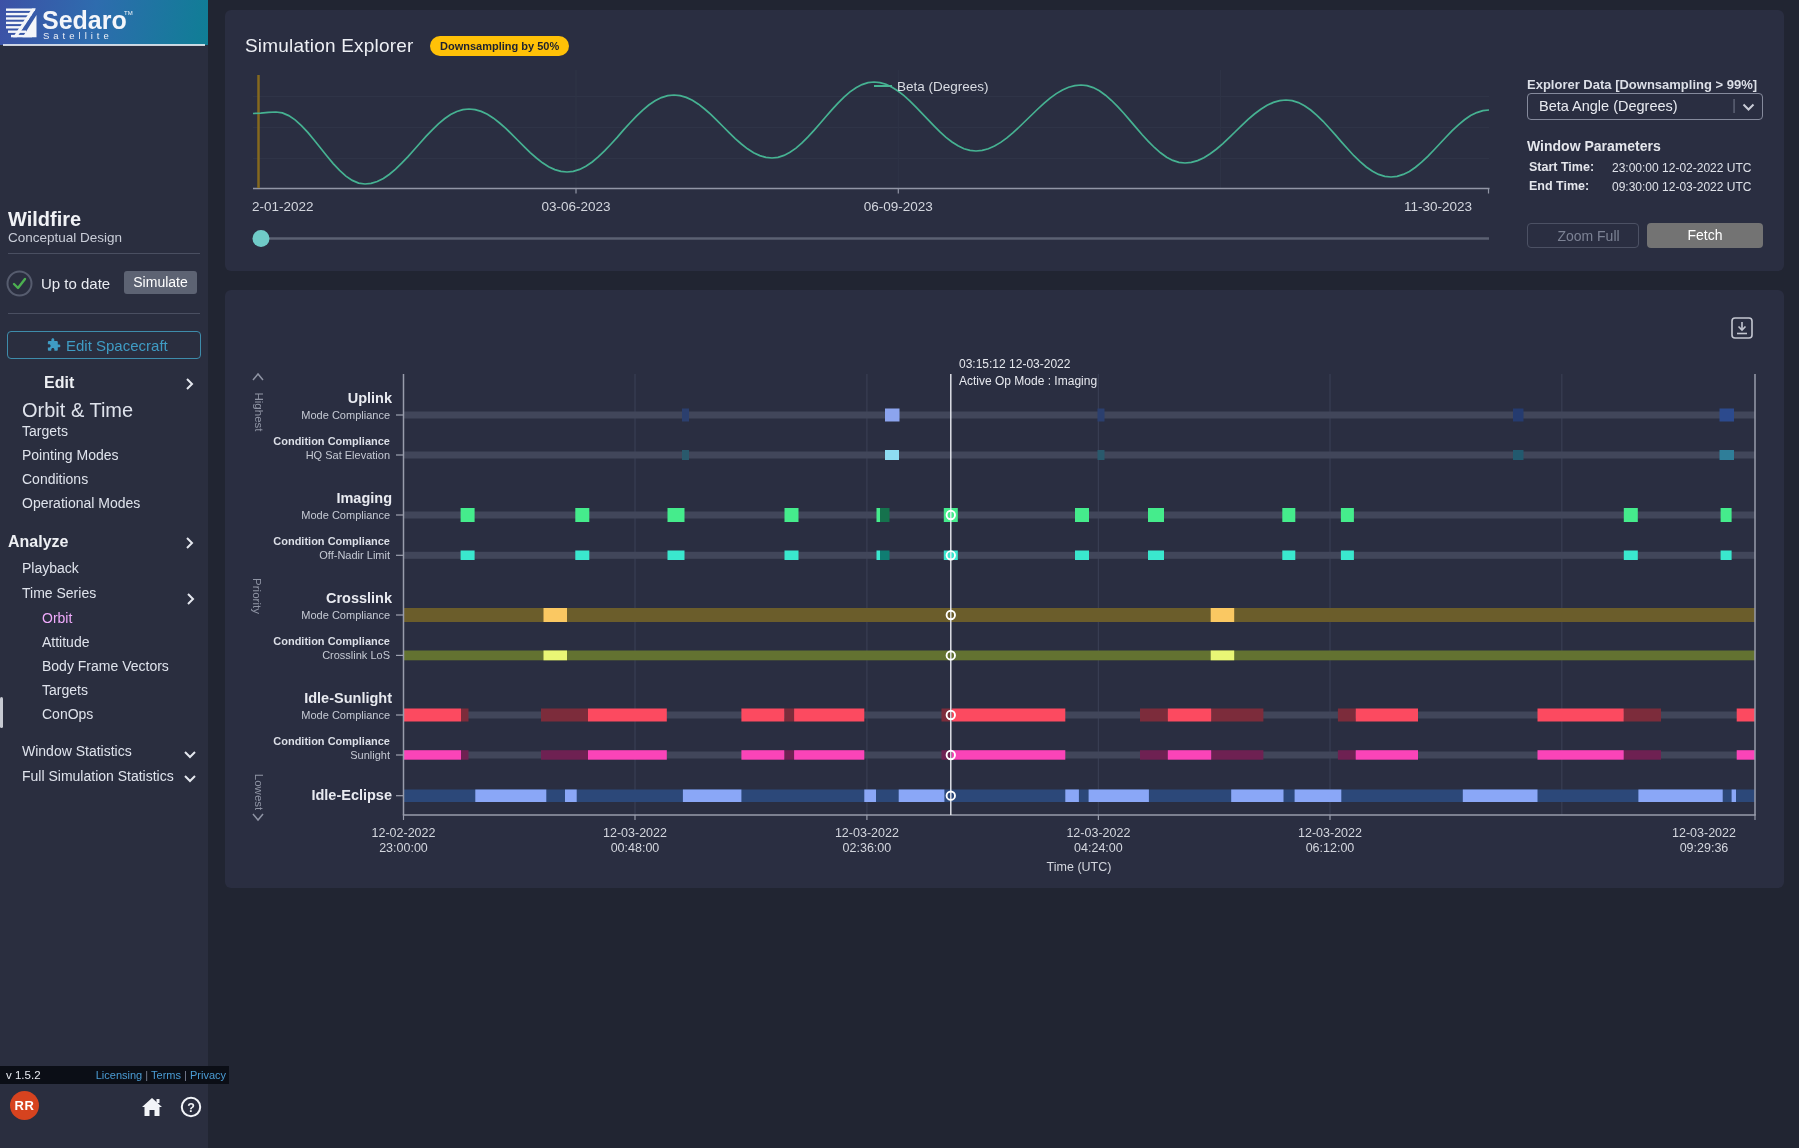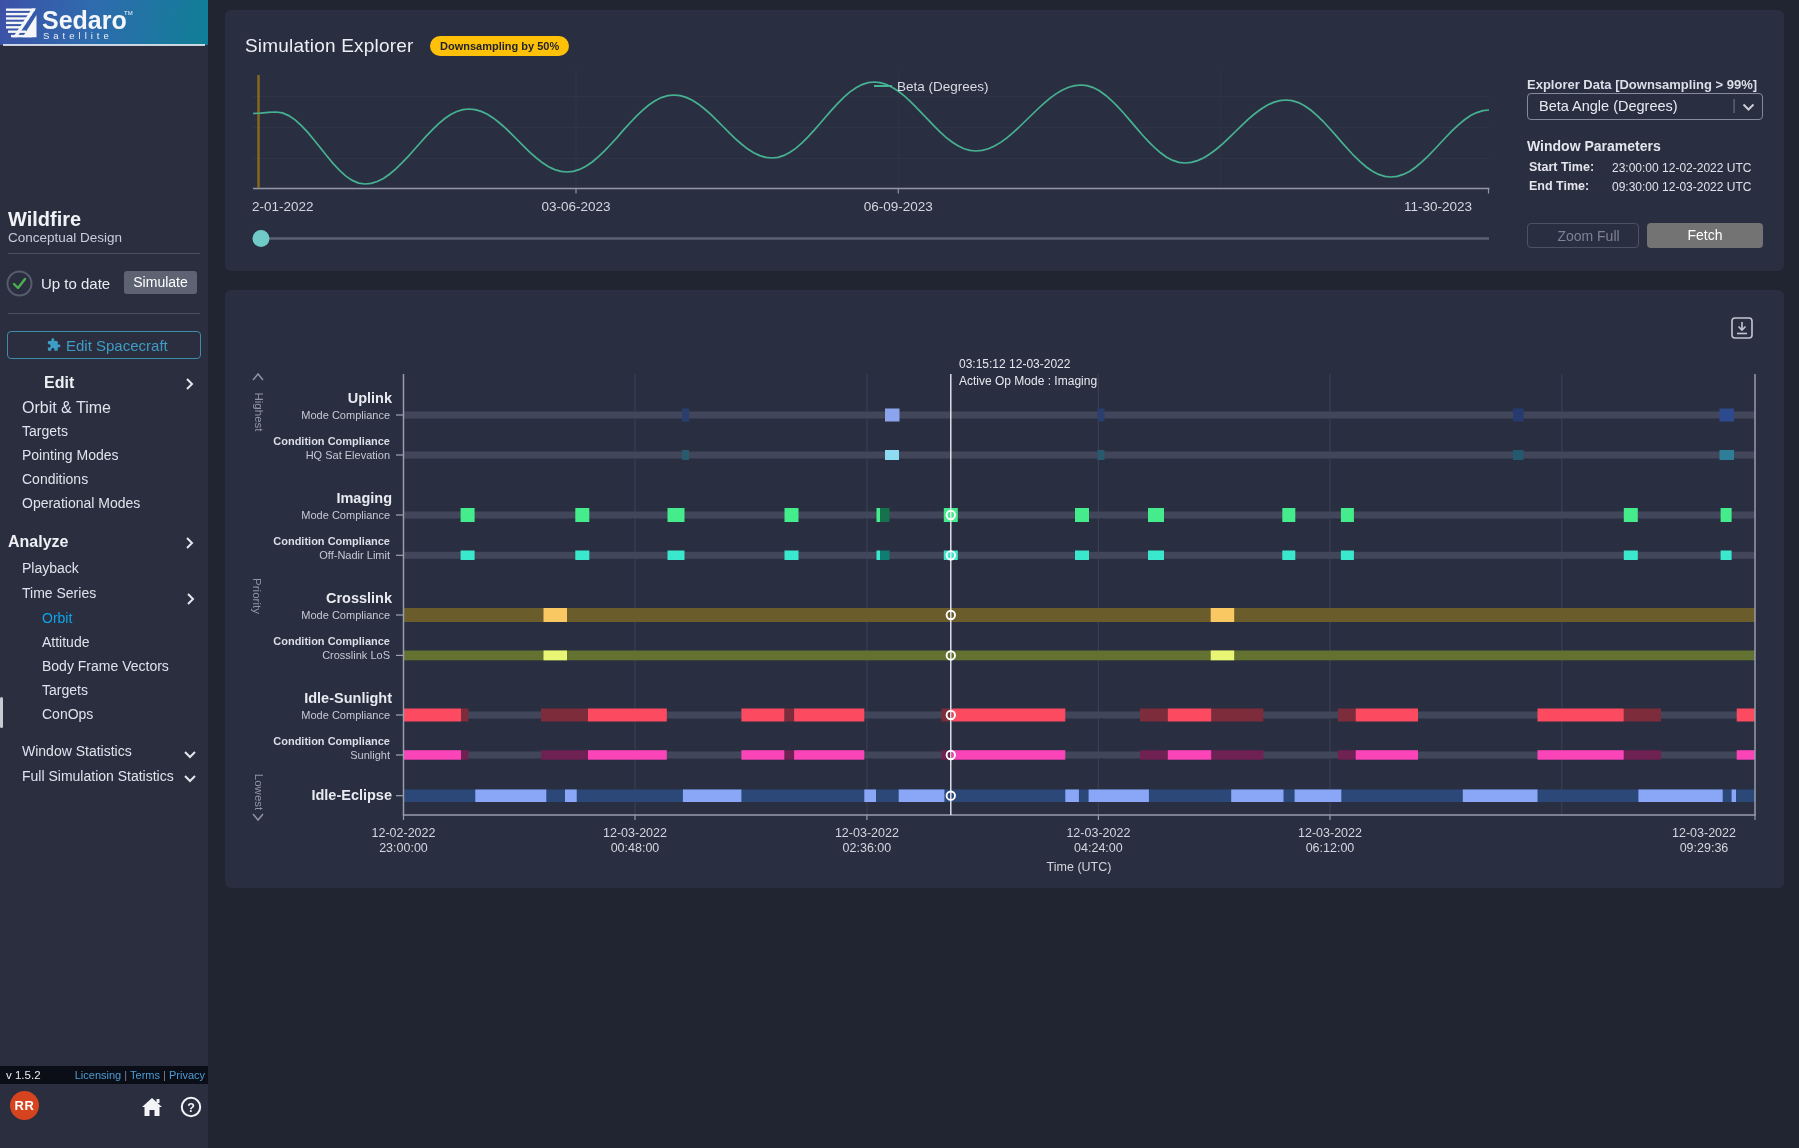--- a/index.html
+++ b/index.html
@@ -47,33 +47,33 @@
   <div class="abs" style="left:7px;top:331px;width:194px;height:28px;border:1.5px solid #3e8cab;border-radius:4px;"></div>
   <svg class="abs" style="left:47px;top:338px;" width="14" height="14" viewBox="0 0 24 24" fill="#3f9cc4">
     <path d="M20.5,11h-2V7c0-1.1-0.9-2-2-2h-4V3c0-1.4-1.1-2.5-2.5-2.5S7.5,1.6,7.5,3v2h-4C2.4,5,1.5,5.9,1.5,7v3.8h2 c1.5,0,2.7,1.2,2.7,2.7S5,16.2,3.5,16.2h-2V20c0,1.1,0.9,2,2,2h3.8v-2c0-1.5,1.2-2.7,2.7-2.7s2.7,1.2,2.7,2.7v2H16.5 c1.1,0,2-0.9,2-2v-4h2c1.4,0,2.5-1.1,2.5-2.5S21.9,11,20.5,11z"></path>
   </svg>
   <div class="abs" style="left:66px;top:337px;font-size:15px;color:#3f9cc4;">Edit Spacecraft</div>
 
   <div class="abs" style="left:8px;top:374px;font-size:16px;font-weight:bold;color:#eef0f4;margin-left:36px;">Edit</div>
   <svg class="abs" style="left:185px;top:377px;" width="9" height="14" viewBox="0 0 9 14">
       <polyline points="2,2 7,7 2,12" fill="none" stroke="#e4e7ee" stroke-width="2"></polyline>
     </svg>
-<div class="abs" style="left:22px;top:399px;font-size:16px;font-weight:500;color:#dfe3ec;">Orbit &amp; Time</div>
+<div class="abs" style="left:22px;top:399px;font-size:20px;font-weight:500;color:#dfe3ec;">Orbit &amp; Time</div>
 <div class="abs" style="left:22px;top:423px;font-size:14px;font-weight:500;color:#dfe3ec;">Targets</div>
 <div class="abs" style="left:22px;top:447px;font-size:14px;font-weight:500;color:#dfe3ec;">Pointing Modes</div>
 <div class="abs" style="left:22px;top:471px;font-size:14px;font-weight:500;color:#dfe3ec;">Conditions</div>
 <div class="abs" style="left:22px;top:495px;font-size:14px;font-weight:500;color:#dfe3ec;">Operational Modes</div>
 
   <div class="abs" style="left:8px;top:533px;font-size:16px;font-weight:bold;color:#eef0f4;">Analyze</div>
   <svg class="abs" style="left:185px;top:536px;" width="9" height="14" viewBox="0 0 9 14">
       <polyline points="2,2 7,7 2,12" fill="none" stroke="#e4e7ee" stroke-width="2"></polyline>
     </svg>
 <div class="abs" style="left:22px;top:560px;font-size:14px;font-weight:500;color:#dfe3ec;">Playback</div>
 <div class="abs" style="left:22px;top:585px;font-size:14px;font-weight:500;color:#dfe3ec;">Time Series</div>
-<div class="abs" style="left:42px;top:610px;font-size:14px;font-weight:500;color:#0ea5e9;">Orbit</div>
+<div class="abs" style="left:42px;top:610px;font-size:14px;font-weight:500;color:#f0abfc;">Orbit</div>
 <div class="abs" style="left:42px;top:634px;font-size:14px;font-weight:500;color:#dfe3ec;">Attitude</div>
 <div class="abs" style="left:42px;top:658px;font-size:14px;font-weight:500;color:#dfe3ec;">Body Frame Vectors</div>
 <div class="abs" style="left:42px;top:682px;font-size:14px;font-weight:500;color:#dfe3ec;">Targets</div>
 <div class="abs" style="left:42px;top:706px;font-size:14px;font-weight:500;color:#dfe3ec;">ConOps</div>
 
   <svg class="abs" style="left:186px;top:592px;" width="9" height="14" viewBox="0 0 9 14">
       <polyline points="2,2 7,7 2,12" fill="none" stroke="#e4e7ee" stroke-width="2"></polyline>
     </svg>
   <div class="abs" style="left:22px;top:743px;font-size:14px;font-weight:500;color:#dfe3ec;">Window Statistics</div>
   <svg class="abs" style="left:183px;top:750px;" width="14" height="9" viewBox="0 0 14 9">
@@ -88,21 +88,21 @@
   <div class="abs" style="left:3px;top:1080px;width:202px;height:1.5px;background:#8f93a2;"></div>
   <div class="abs" style="left:10px;top:1091px;width:29px;height:29px;border-radius:50%;background:#d6431f;color:#fff;font-size:13px;font-weight:bold;text-align:center;line-height:29px;letter-spacing:.5px;">RR</div>
   <svg class="abs" style="left:141px;top:1097px;" width="22" height="20" viewBox="0 0 22 20">
     <path d="M11,1 L21,10 L18.5,10 L18.5,19 L13.5,19 L13.5,13 L8.5,13 L8.5,19 L3.5,19 L3.5,10 L1,10 Z" fill="#f2f4f8"></path>
     <rect x="15.5" y="2" width="3" height="4" fill="#f2f4f8"></rect>
   </svg>
   <svg class="abs" style="left:180px;top:1096px;" width="22" height="22" viewBox="0 0 22 22">
     <circle cx="11" cy="11" r="9.2" fill="none" stroke="#f2f4f8" stroke-width="2"></circle>
     <text x="11" y="15.5" text-anchor="middle" font-size="12.5" font-weight="bold" fill="#f2f4f8">?</text>
   </svg>
-  <div class="abs" style="left:0;top:1066px;width:208px;height:18px;background:#0b0e16;">
+  <div class="abs" style="left:0;top:1066px;width:229px;height:18px;background:#0b0e16;">
     <span style="position:absolute;left:6px;top:3px;font-size:11.5px;color:#e8eaf0;">v 1.5.2</span>
     <span style="position:absolute;right:3px;top:3px;font-size:11px;color:#4b9cd4;">Licensing <span style="color:#7a8094">|</span> Terms <span style="color:#7a8094">|</span> Privacy</span>
   </div>
 </div>
 
 <div class="panel" style="top:10px;height:261px;">
   <div class="abs ptitle" style="left:20px;top:25px;">Simulation Explorer</div>
   <div class="abs" style="left:205px;top:26px;height:20px;background:#ffc107;border-radius:10px;padding:0 10px;font-size:11px;font-weight:bold;color:#1d2130;line-height:20px;">Downsampling by 50%</div>
   <svg class="abs" style="left:0;top:0;" width="1559" height="259" viewBox="0 0 1559 259">
 <line x1="28" y1="86.5" x2="1264" y2="86.5" stroke="#2f3447" stroke-width="1"></line>

